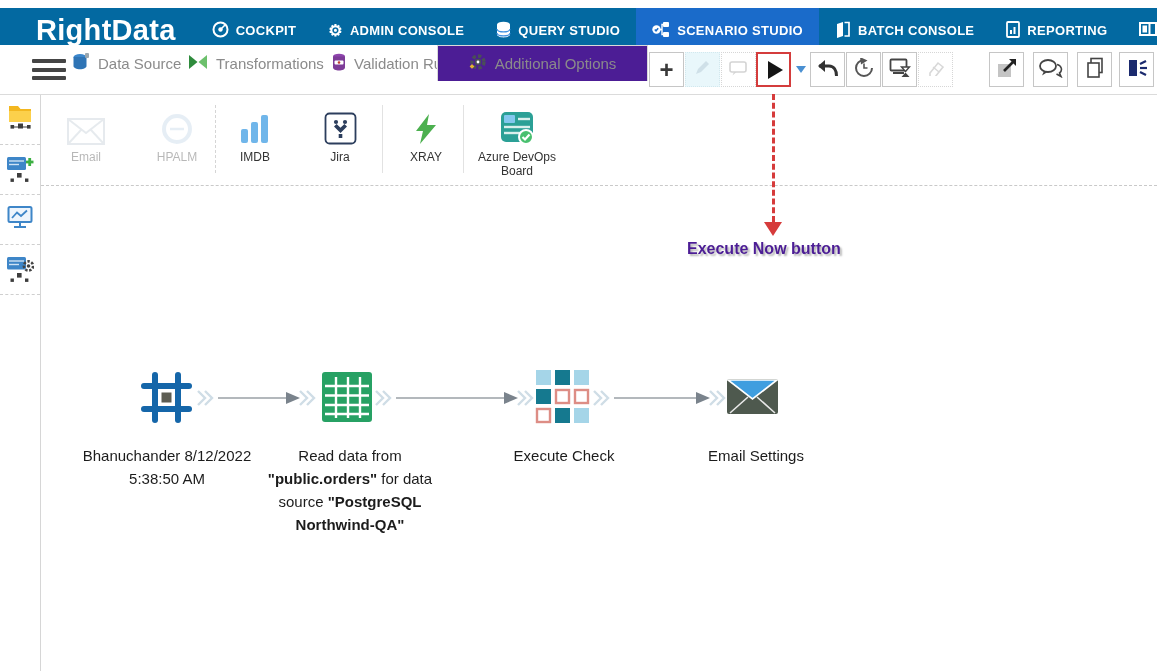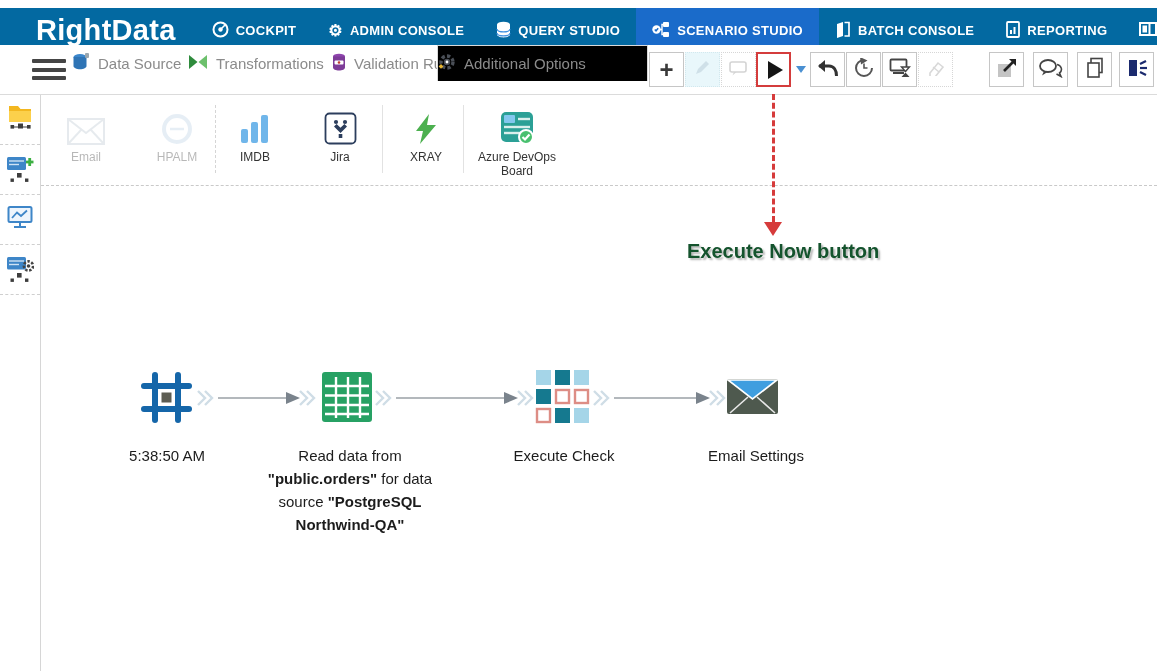--- a/index.html
+++ b/index.html
@@ -17,21 +17,21 @@
   .nav-item.active{background:#1a6bca;}
   .nav-gear{font-size:16px;line-height:16px;}
 
   
   .toolbar{position:absolute;left:0;top:45px;width:1157px;height:50px;background:#fff;}
   .toolbar-border{position:absolute;left:0;right:0;bottom:0;height:1px;background:#dbdbdb;}
   .hamburger{position:absolute;left:32px;top:14px;width:34px;cursor:pointer;}
   .hamburger div{height:4px;background:#454545;margin-bottom:4.5px;border-radius:1px;}
   .rtab{position:absolute;top:0;height:36px;display:flex;align-items:center;gap:8px;font-size:15px;
         color:#8b8b8b;cursor:pointer;z-index:1;}
-  .rtab.active{left:437px;width:211px;background:#000000;
+  .rtab.active{left:437px;width:211px;justify-content:center;background:#4c1d95;
         border:1px solid #d9d9d9;border-bottom:none;z-index:3;box-sizing:border-box;}
   .tbtn{position:absolute;top:7px;width:35px;height:35px;border:1px solid #c6c6c6;background:#fff;
         display:flex;align-items:center;justify-content:center;cursor:pointer;box-sizing:border-box;z-index:2;}
   .tbtn.disabled{border:1px dotted #d6d6d6;cursor:default;}
   .tbtn.cyan{background:#e9f7fb;border-color:#d2e8ee;}
   .tbtn.exec{border:2px solid #d43c3c;}
   .plus-glyph{font-size:24px;font-weight:bold;color:#3a3a3a;line-height:24px;}
   .play-tri{width:0;height:0;border-top:9px solid transparent;border-bottom:9px solid transparent;
             border-left:15px solid #151515;margin-left:4px;}
   .caret-down{position:absolute;left:796px;top:21px;width:0;height:0;border-left:5.5px solid transparent;
@@ -57,21 +57,21 @@
   .canvas{position:absolute;left:42px;top:187px;width:1115px;height:484px;background:#fff;}
   .wnode{position:absolute;cursor:pointer;}
   .node-label{position:absolute;top:257px;text-align:center;font-size:15px;line-height:23px;color:#1c1c1c;}
   .node-label .b{font-weight:bold;}
   .arrows{position:absolute;left:0;top:0;pointer-events:none;}
 
   
   .ann-line{position:absolute;left:772px;top:94px;height:128px;border-left:3px dashed #d63b3b;z-index:5;}
   .ann-head{position:absolute;left:764px;top:222px;width:0;height:0;border-left:9px solid transparent;
             border-right:9px solid transparent;border-top:14px solid #d63b3b;z-index:5;}
-  .ann-text{position:absolute;left:687px;top:240px;font-size:20px;font-weight:bold;color:#14532d;
+  .ann-text{position:absolute;left:687px;top:240px;font-size:16px;font-weight:bold;color:#4c1d95;
             text-shadow:2px 2px 2px #b5b5b5;z-index:5;white-space:nowrap;}
 </style>
 </head>
 <body>
 
 <div class="page">
 
   <div class="topnav">
     <div class="brand"><span class="big">Right</span><span class="big">Data</span></div>
 
@@ -476,20 +476,21 @@
 
     <div class="wnode" style="left:685px;top:192px">
       <span><svg width="51" height="35">
             <rect width="51" height="35" rx="2" fill="#4e594e"></rect>
             <path d="M3 34 L21 18 M48 34 L30 18" stroke="#e8e8e8" stroke-width="1.6"></path>
             <polygon points="1,1 50,1 25.5,20" fill="#3f9edf" stroke="#fff" stroke-width="1.6"></polygon>
           </svg></span>
     </div>
 
     <div class="node-label" style="left:20px;width:210px">
+      <div>Bhanuchander 8/12/2022</div>
       <div>5:38:50 AM</div>
     </div>
 
     <div class="node-label" style="left:218px;width:180px">
       <div><span>Read data from</span></div>
       <div><span class="b">"public.orders"</span><span> for data</span></div>
       <div><span>source </span><span class="b">"PostgreSQL</span></div>
       <div><span class="b">Northwind-QA"</span></div>
     </div>
 

